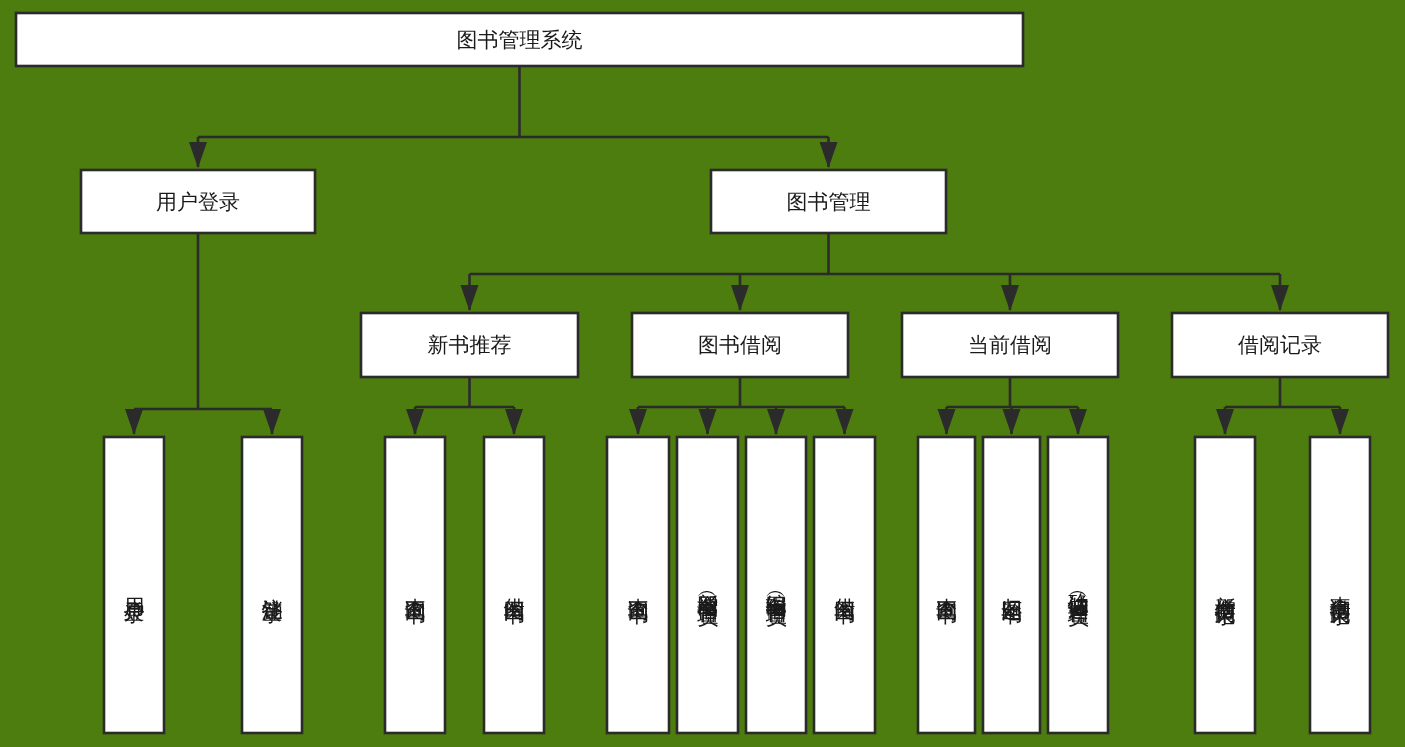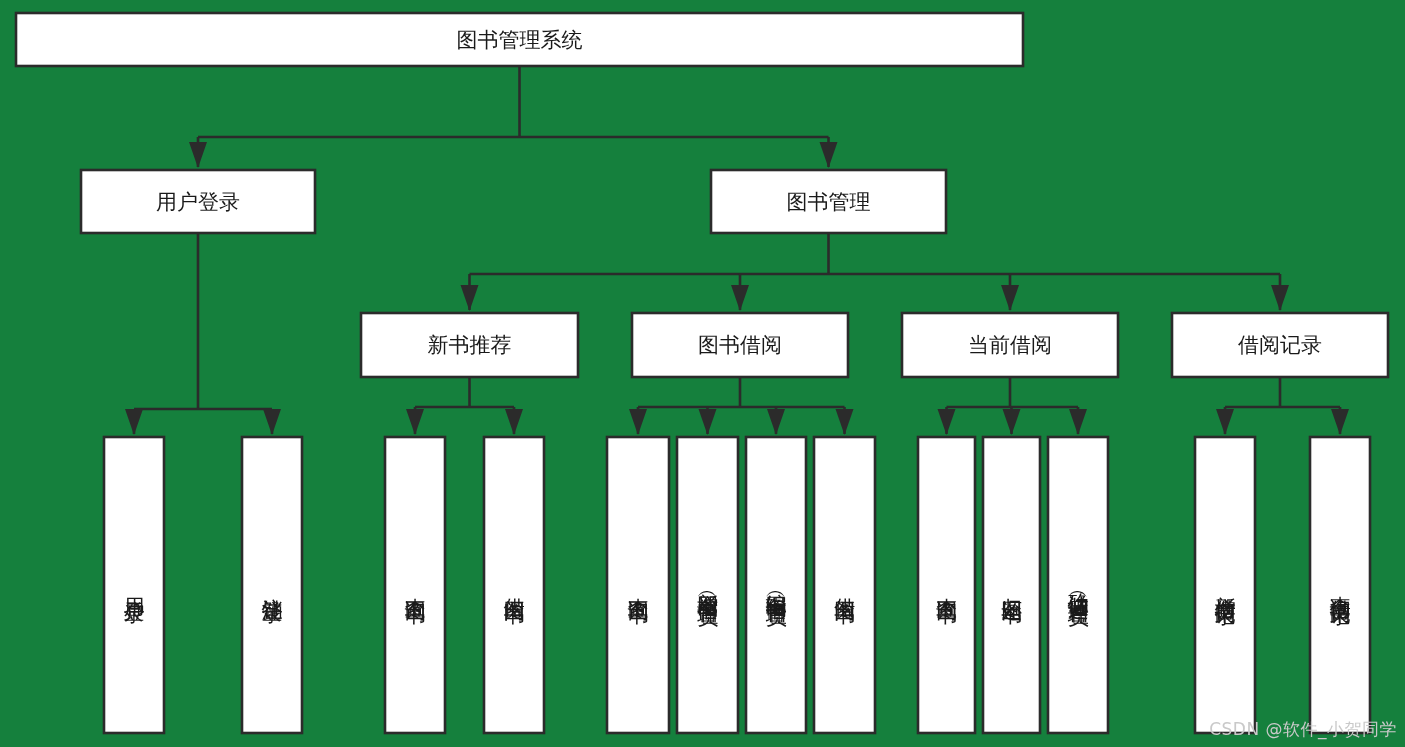--- a/index.html
+++ b/index.html
@@ -11,21 +11,21 @@
   body {
     width: 1405px;
     height: 747px;
     overflow: hidden;
     font-family: "DejaVu Sans", "Liberation Sans", sans-serif;
   }
   #diagram-root {
     position: relative;
     width: 1405px;
     height: 747px;
-    background: #15803d;
+    background: #4d7c0f;
   }
   svg.diagram-canvas {
     position: absolute;
     top: 0;
     left: 0;
     width: 1405px;
     height: 747px;
     display: block;
   }
   .node-rect {
@@ -245,14 +245,13 @@
         <span class="leaf-label-v">确认归还（管理员）</span>
       </div>
       <div class="leaf-label-wrap" style="left: 1195px; top: 437px; width: 60px; height: 296px;">
         <span class="leaf-label-v">新增借阅记录</span>
       </div>
       <div class="leaf-label-wrap" style="left: 1310px; top: 437px; width: 60px; height: 296px;">
         <span class="leaf-label-v">查询借阅记录</span>
       </div>
     </div>
 
-  <div class="watermark">CSDN @软件_小贺同学</div>
 </div>
 
 </body></html>

